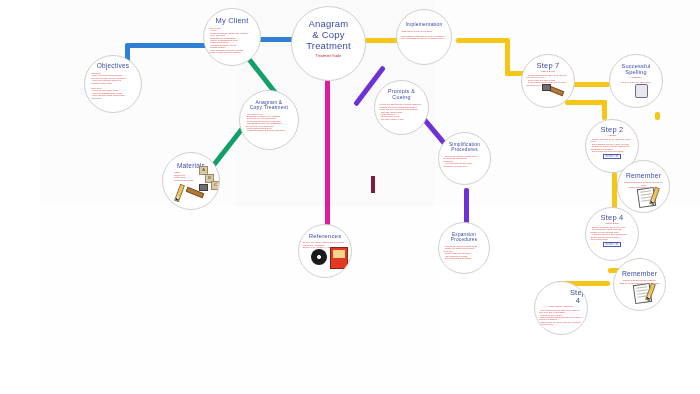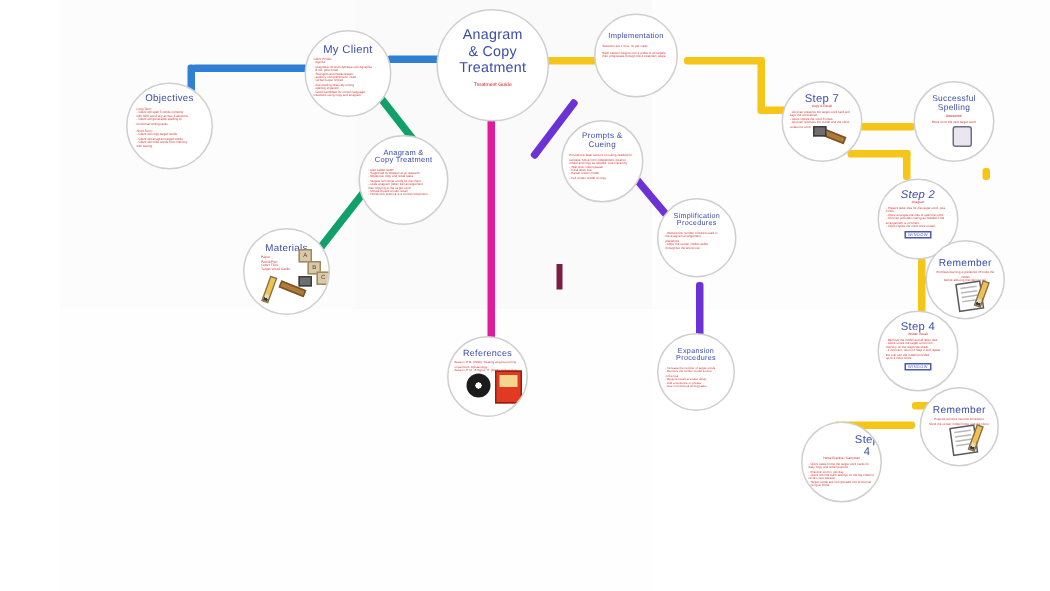--- a/index.html
+++ b/index.html
@@ -147,21 +147,21 @@
 - Client will generalize spelling to
   functional writing tasks
 
 Short Term:
 - Client will copy target words
 - Client will anagram target words
 - Client will write words from memory
   with cueing</div>
   </div>
 
-  <div class="node" style="left:203px;top:20px;width:58px;height:58px;padding:8px 6px 4px;">
+  <div class="node" style="left:203px;top:8px;width:58px;height:58px;padding:8px 6px 4px;">
     <div class="title" style="font-size:7.5px;">My Client</div>
     <div class="body" style="font-size:2.05px;margin-top:2px;width:46px;">Client Profile:
 - Age 54
 - Diagnosis: Broca's Aphasia with Agraphia
 - 8 mo. post onset
 - Strengths and Weaknesses:
   - auditory comprehension intact
   - verbal output limited
   - oral reading relatively strong
   - spelling impaired
@@ -276,21 +276,21 @@
   <div class="node" style="left:609px;top:54px;width:54px;height:54px;padding:9px 4px 2px;">
     <div class="title" style="font-size:5.6px;">Successful
 Spelling</div>
     <div class="subtitle" style="font-size:2.4px;margin-top:1px;">Awesome!</div>
     <div class="body" style="font-size:2.1px;margin-top:2px;width:44px;text-align:center;">Move on to the next target word.</div>
     <div class="icon-wrap">
       <div class="ic hand" style="left:21px;top:0px;"></div>
     </div>
   </div>
 
-  <div class="node" style="left:585px;top:119px;width:54px;height:54px;padding:6px 4px 2px;font-style:italic;">
+  <div class="node" style="left:585px;top:119px;width:54px;height:54px;padding:6px 4px 2px;">
     <div class="title" style="font-size:7.5px;">Step 2</div>
     <div class="subtitle" style="font-size:2.1px;">Anagram</div>
     <div class="body" style="font-size:2.05px;margin-top:2px;width:43px;">- Present letter tiles for the target word, plus
   2 foils.
 - Client arranges the tiles to spell the word.
 - Clinician provides cueing as needed if the
   arrangement is incorrect.
 - Client copies the word once written.</div>
     <div class="boxword" style="font-size:2.6px;margin-top:2px;">WINDOW</div>
   </div>

